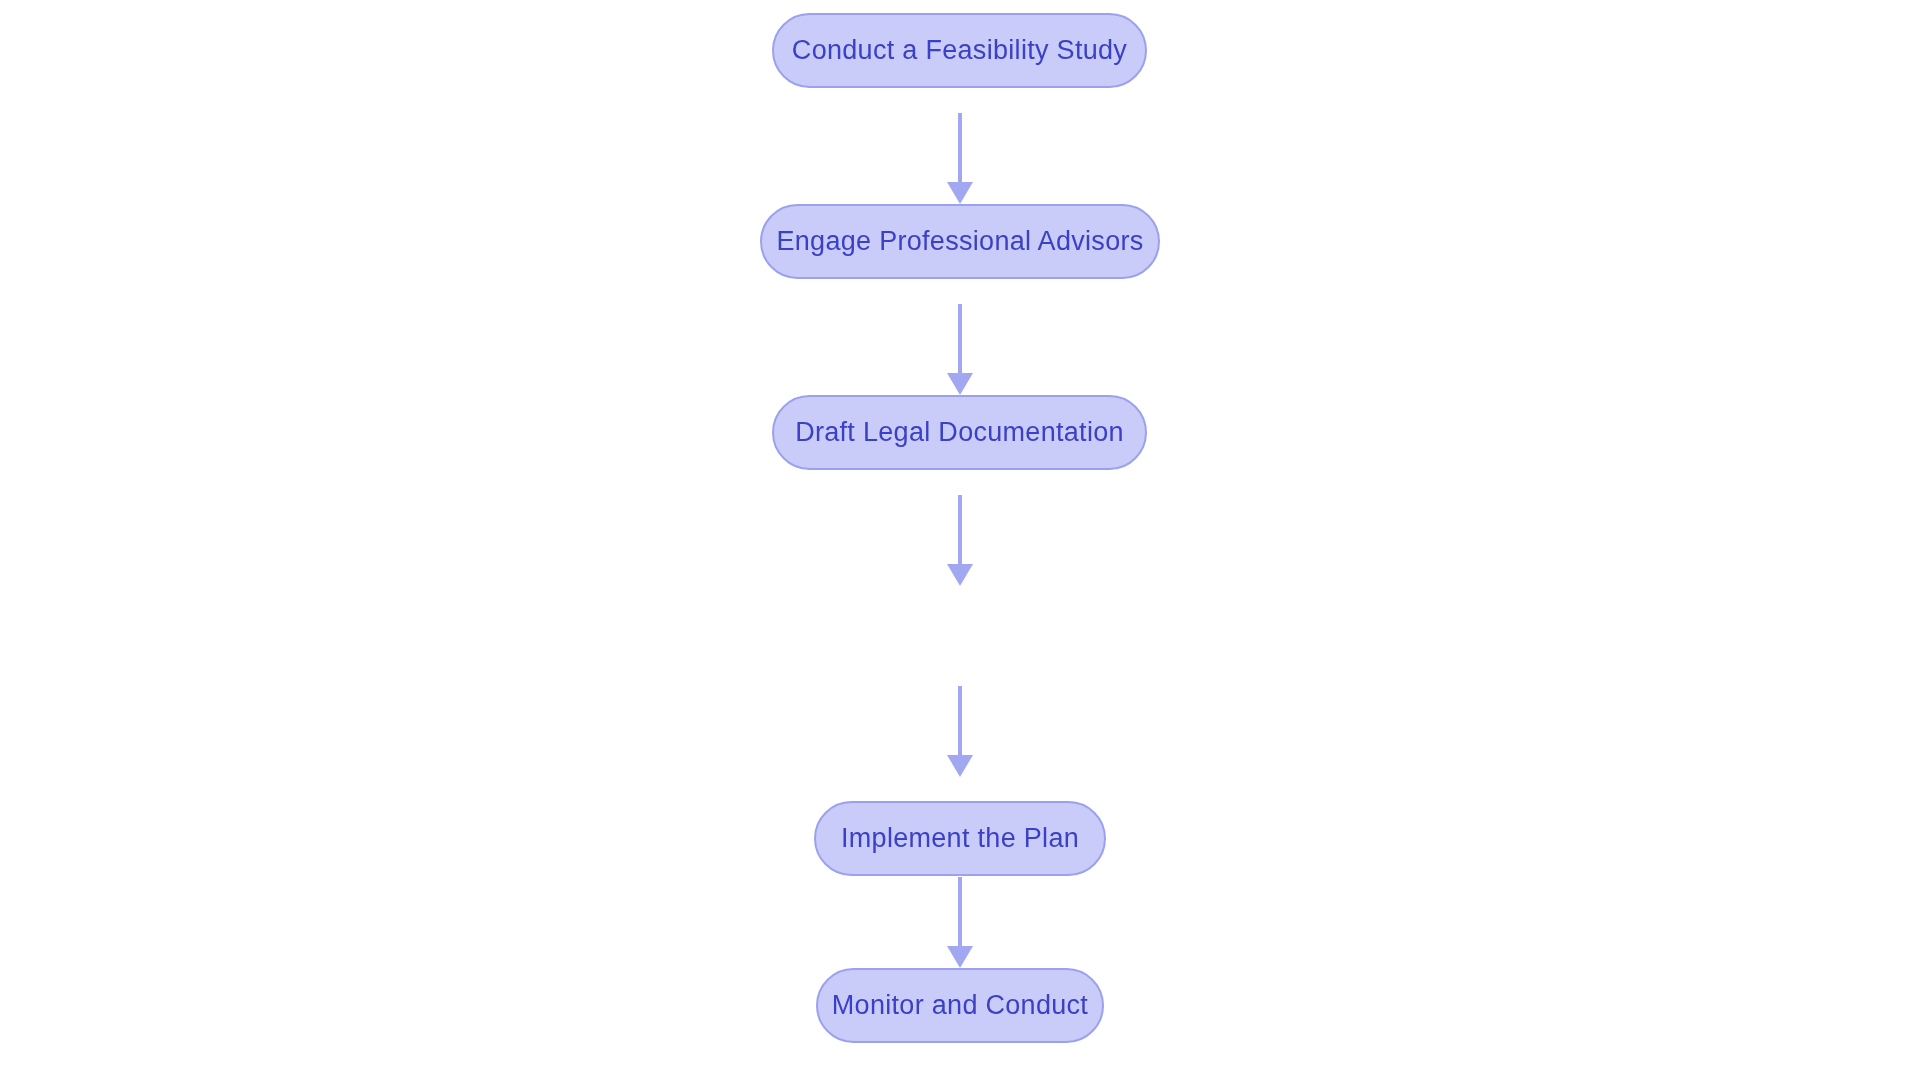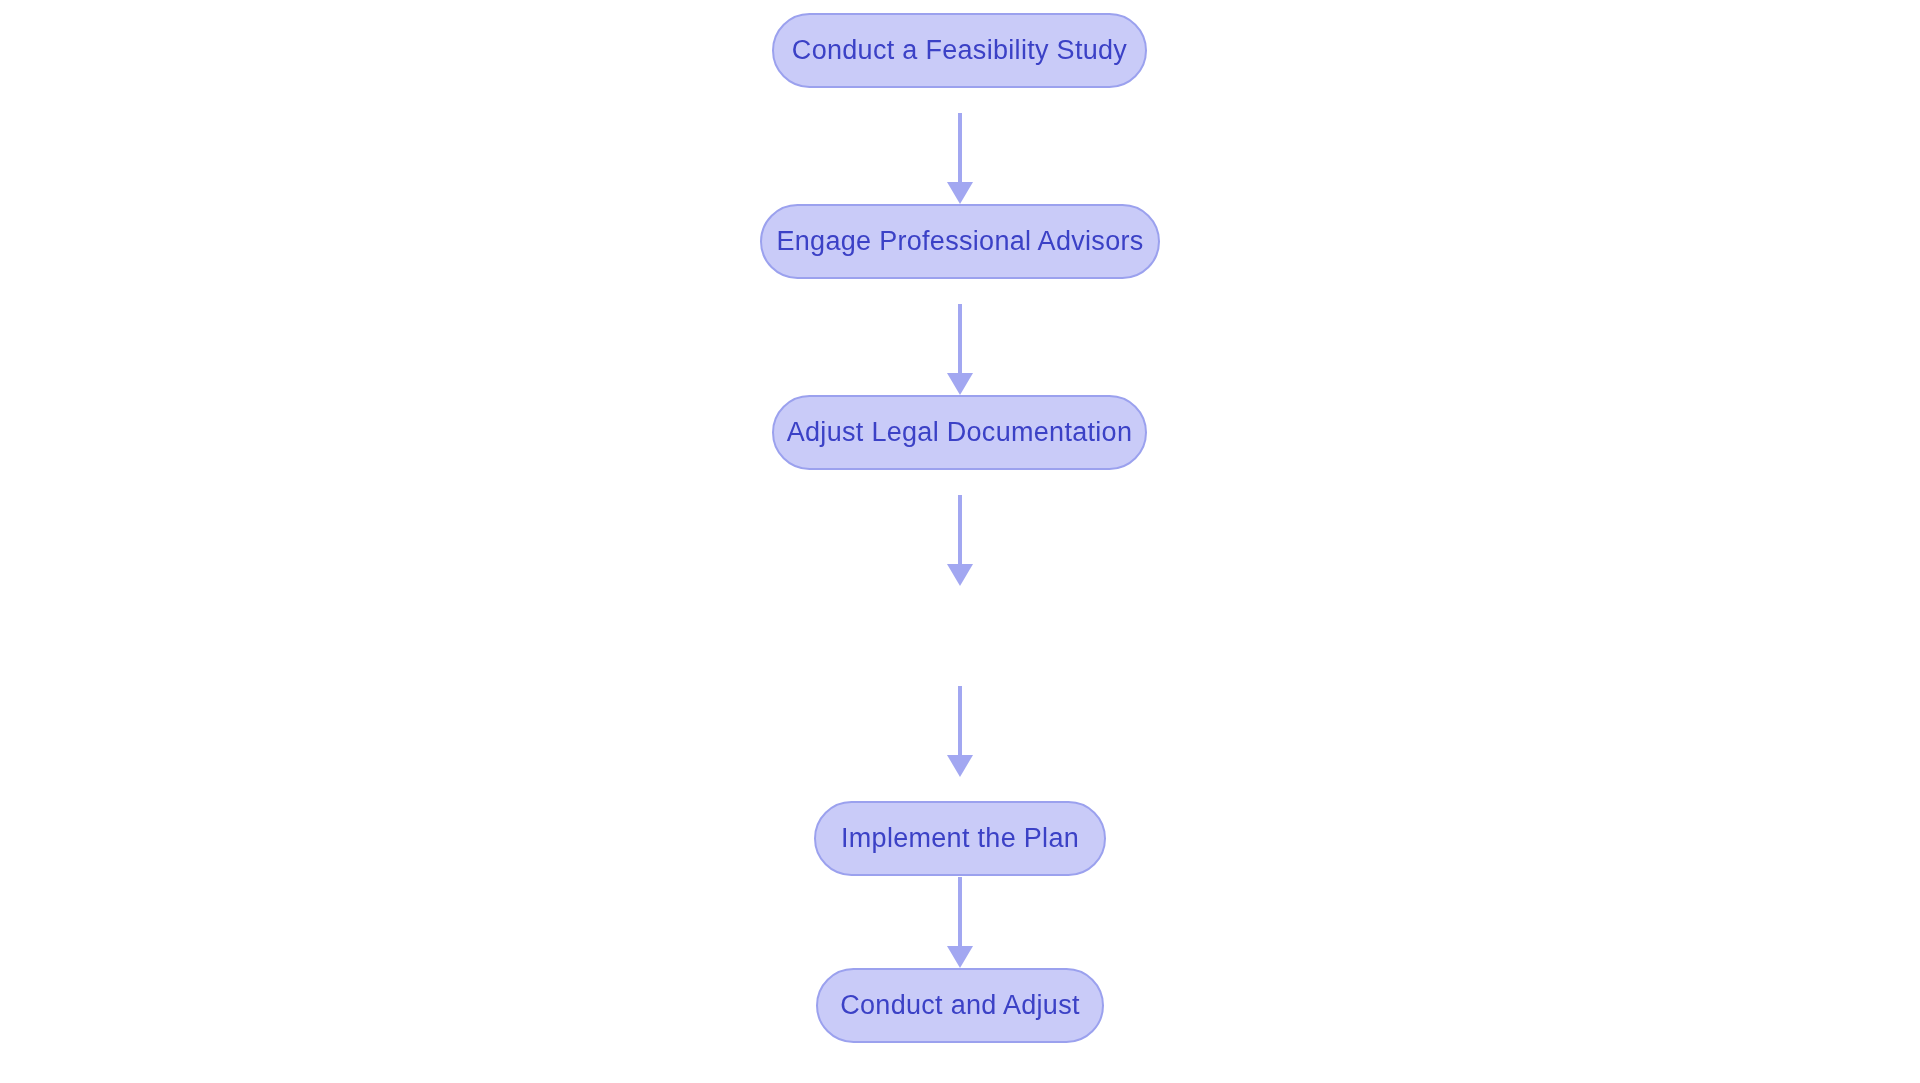--- a/index.html
+++ b/index.html
@@ -73,34 +73,34 @@
   <div class="arrow-head a1-head"></div>
 
   <div class="flow-node node-2">
     <span>Engage Professional Advisors</span>
   </div>
 
   <div class="arrow-line a2-line"></div>
   <div class="arrow-head a2-head"></div>
 
   <div class="flow-node node-3">
-    <span>Adjust Legal Documentation</span>
+    <span>Draft Legal Documentation</span>
   </div>
 
   <div class="arrow-line a3-line"></div>
   <div class="arrow-head a3-head"></div>
 
 
   <div class="arrow-line a4-line"></div>
   <div class="arrow-head a4-head"></div>
 
   <div class="flow-node node-5">
     <span>Implement the Plan</span>
   </div>
 
   <div class="arrow-line a5-line"></div>
   <div class="arrow-head a5-head"></div>
 
   <div class="flow-node node-6">
-    <span>Conduct and Adjust</span>
+    <span>Monitor and Conduct</span>
   </div>
 
 </div>
 
 </body></html>

